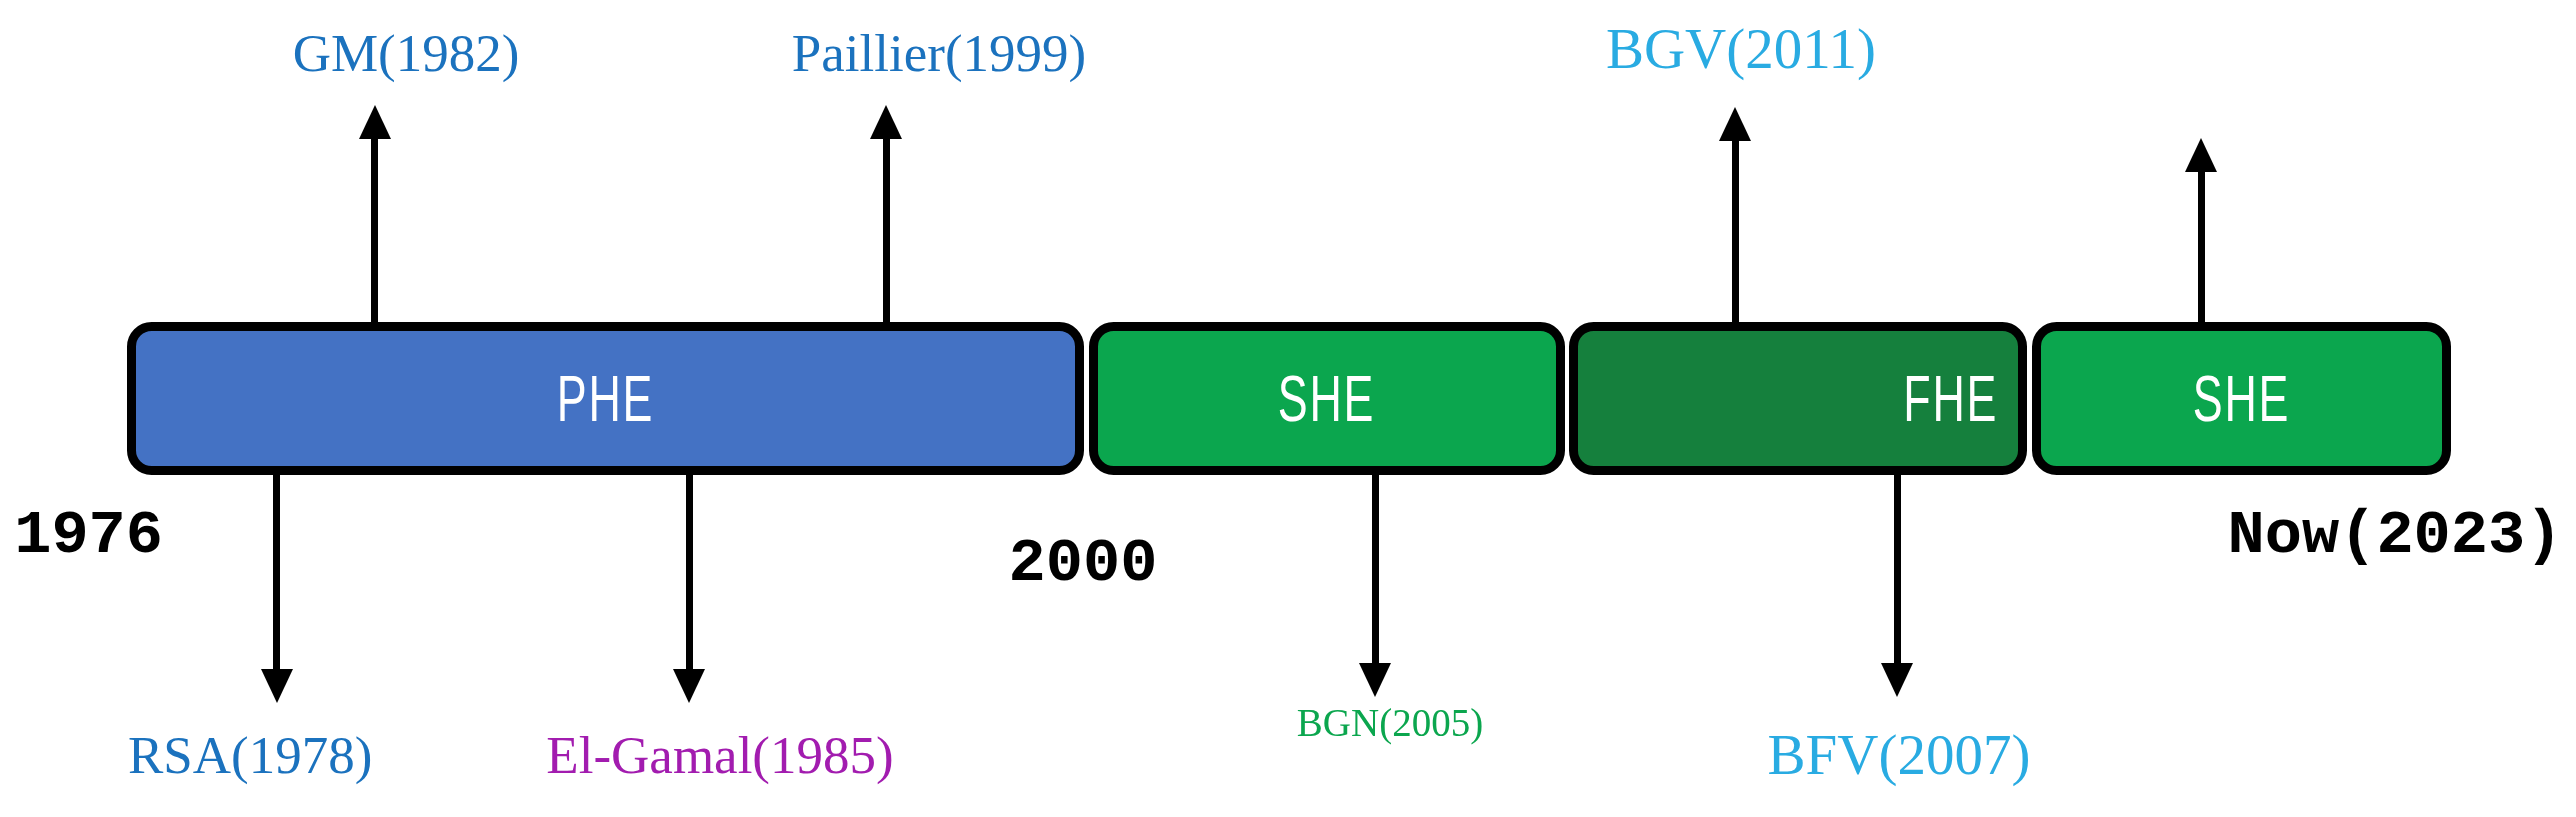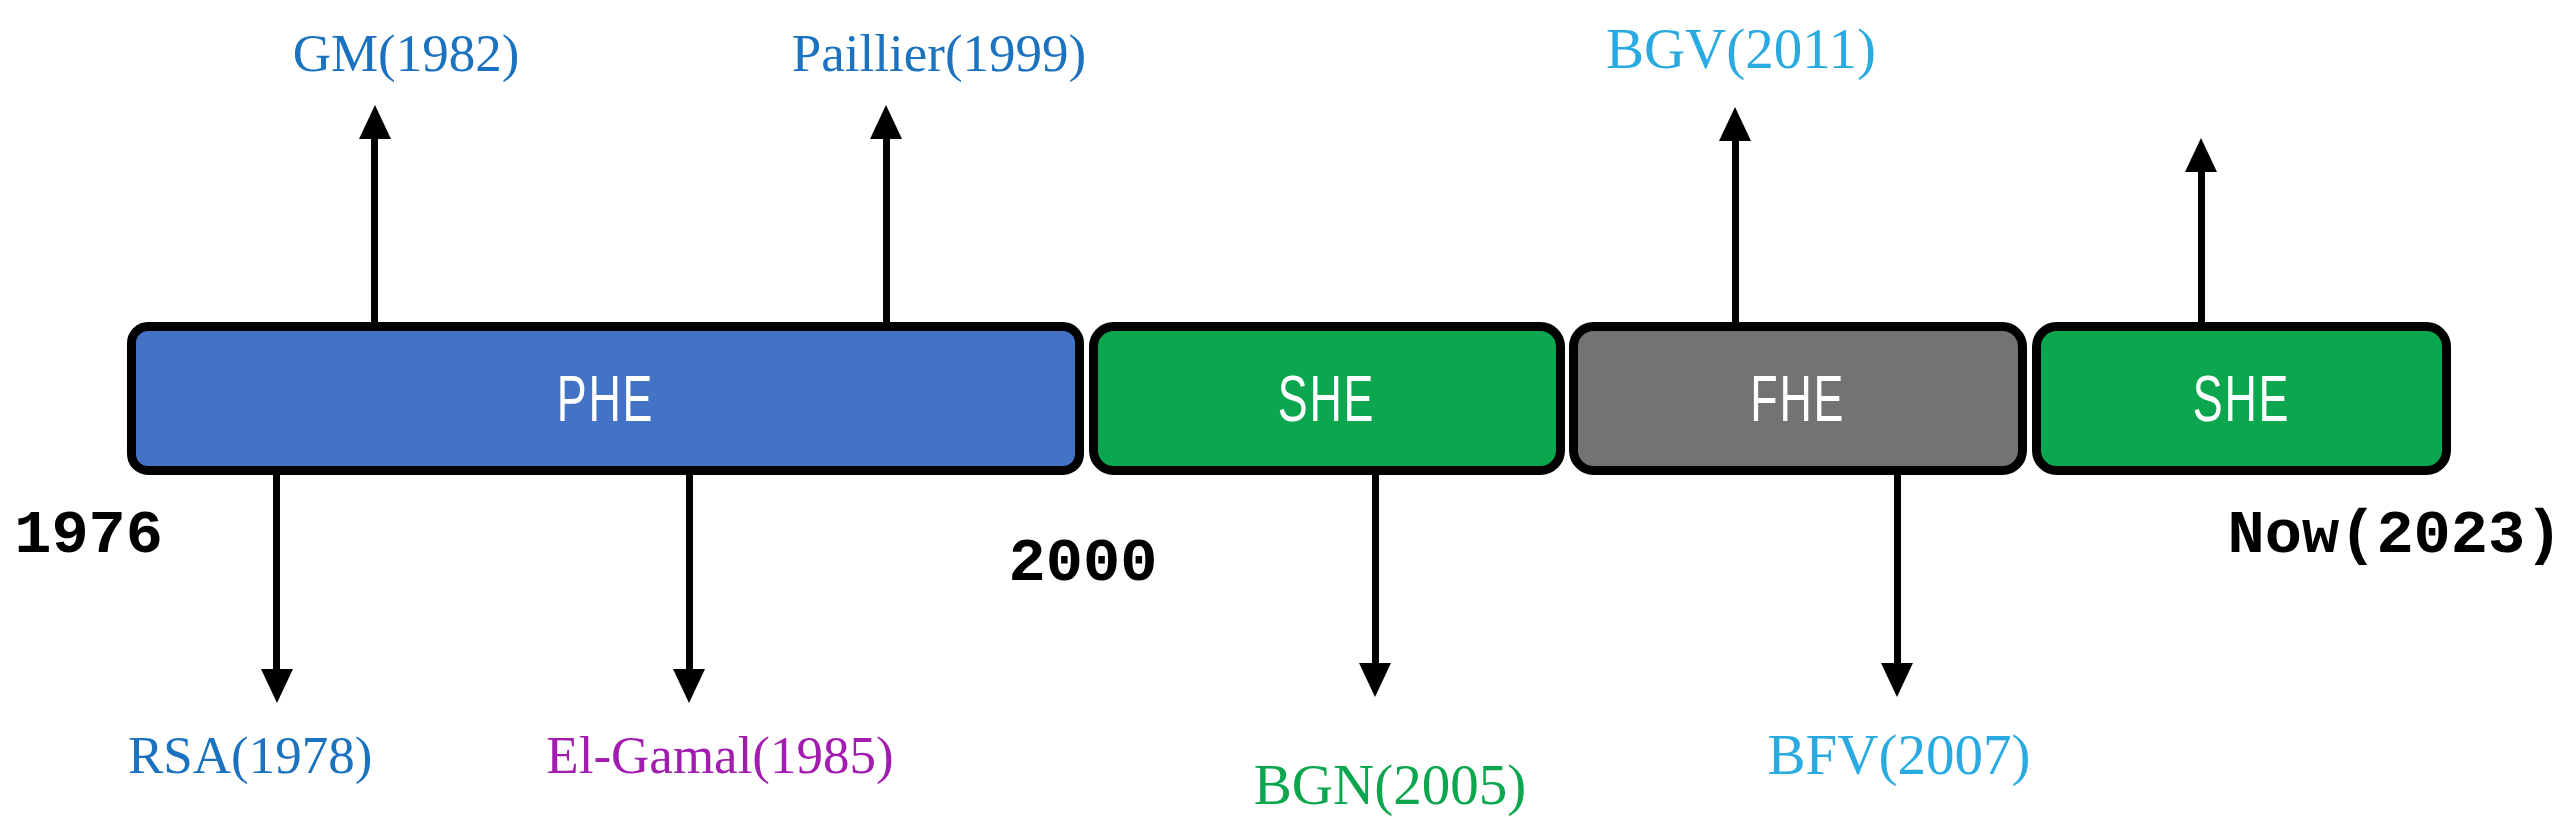--- a/index.html
+++ b/index.html
@@ -45,21 +45,21 @@
     text-align: center;
     white-space: nowrap;
     font-family: "Liberation Serif", serif;
   }
   #lbl-gm       { left: 160px;  width: 492px; top: 23px;  font-size: 53px; }
   #lbl-paillier { left: 693px;  width: 492px; top: 23px;  font-size: 53px; }
   #lbl-bgv      { left: 1495px; width: 492px; top: 16.4px;  font-size: 57px; }
   #lbl-ckks     { left: 1941px; width: 492px; top: 19.7px;  font-size: 57px; }
   #lbl-rsa      { left: 4.1px;    width: 492px; top: 725px; font-size: 53px; }
   #lbl-elgamal  { left: 474px;  width: 492px; top: 725px; font-size: 53px; }
-  #lbl-bgn      { left: 1144px; width: 492px; top: 752px; font-size: 57px; }
+  #lbl-bgn      { left: 1144px; width: 492px; top: 700px; font-size: 39px; }
   #lbl-bfv      { left: 1653px; width: 492px; top: 722px; font-size: 57px; }
 
   
   .axis-label {
     position: absolute;
     text-align: center;
     font-weight: bold;
     font-size: 62px;
     color: #000000;
     white-space: nowrap;
@@ -109,27 +109,27 @@
   #sh-bgn      { left: 1372px; top: 474px; height: 190px; }
   #hd-bgn      { left: 1359px; top: 663px; }
   #sh-bfv      { left: 1894px; top: 474px; height: 190px; }
   #hd-bfv      { left: 1881px; top: 663px; }
 </style>
 </head>
 <body>
 
 <div id="canvas">
 
-  <div class="seg" id="seg-phe" style="background: rgb(68, 114, 196); border-radius: 21px;">
+  <div class="seg" id="seg-phe" style="background: rgb(68, 114, 196);">
     <span class="seg-label" style="color: rgb(255, 255, 255);">PHE</span>
   </div>
   <div class="seg" id="seg-she1" style="background: rgb(11, 166, 78);">
     <span class="seg-label" style="color: rgb(255, 255, 255);">SHE</span>
   </div>
-  <div class="seg" id="seg-fhe" style="background: #737373;">
+  <div class="seg" id="seg-fhe" style="background: #15803d; justify-content: flex-end;">
     <span class="seg-label" style="color: rgb(255, 255, 255);">FHE</span>
   </div>
   <div class="seg" id="seg-she2" style="background: rgb(11, 166, 78);">
     <span class="seg-label" style="color: rgb(255, 255, 255);">SHE</span>
   </div>
 
   <div class="ev" id="lbl-gm" style="color: rgb(27, 114, 190);">GM(1982)</div>
   <div class="ev" id="lbl-paillier" style="color: rgb(27, 114, 190);">Paillier(1999)</div>
   <div class="ev" id="lbl-bgv" style="color: rgb(41, 171, 226);">BGV(2011)</div>
 

